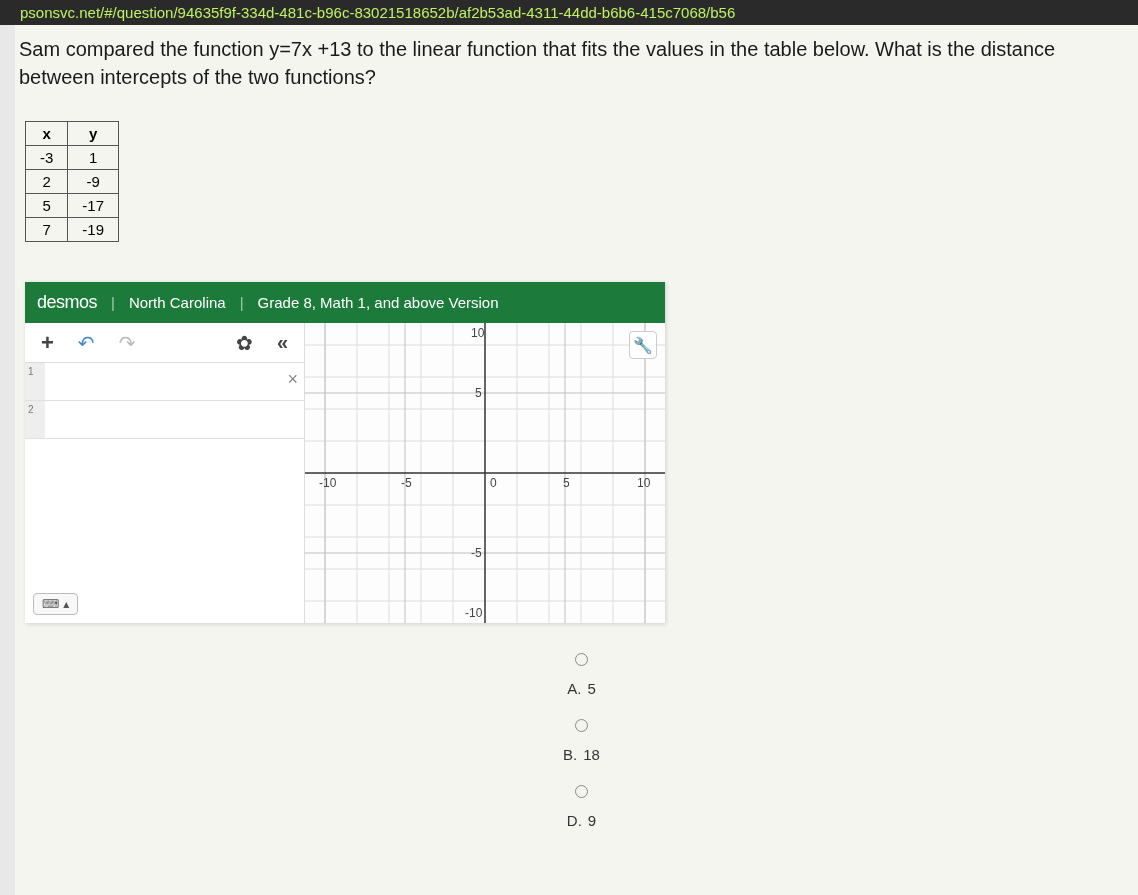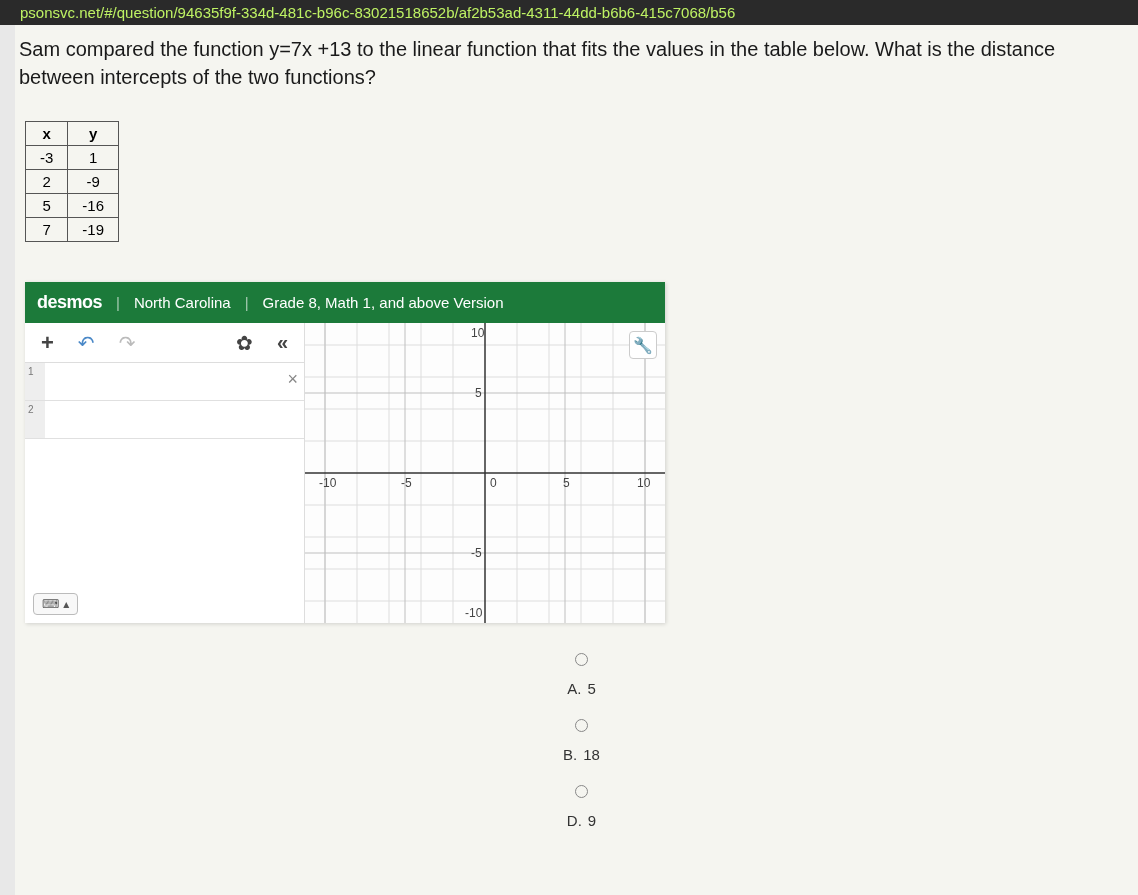--- a/index.html
+++ b/index.html
@@ -52,21 +52,21 @@
   }
   .desmos-header {
     background: #1c7a3a;
     color: #fff;
     padding: 10px 12px;
     font-size: 15px;
     display: flex;
     align-items: center;
     gap: 14px;
   }
-  .desmos-logo { font-weight: bold; font-size: 18px; letter-spacing: -0.5px; text-align: center; }
+  .desmos-logo { font-weight: normal; font-size: 18px; letter-spacing: -0.5px; text-align: center; }
   .desmos-sep { color: rgba(255,255,255,0.6); }
   .desmos-body { display: flex; height: 300px; }
   .desmos-left {
     width: 280px;
     border-right: 1px solid #ddd;
     display: flex;
     flex-direction: column;
   }
   .desmos-toolbar {
     display: flex;
@@ -176,21 +176,21 @@
     <tr>
           <td>-3</td>
           <td>1</td>
         </tr>
     <tr>
           <td>2</td>
           <td>-9</td>
         </tr>
     <tr>
           <td>5</td>
-          <td>-16</td>
+          <td>-17</td>
         </tr>
     <tr>
           <td>7</td>
           <td>-19</td>
         </tr>
   </tbody>
     </table>
 
   <div class="desmos-widget">
     <div class="desmos-header">

